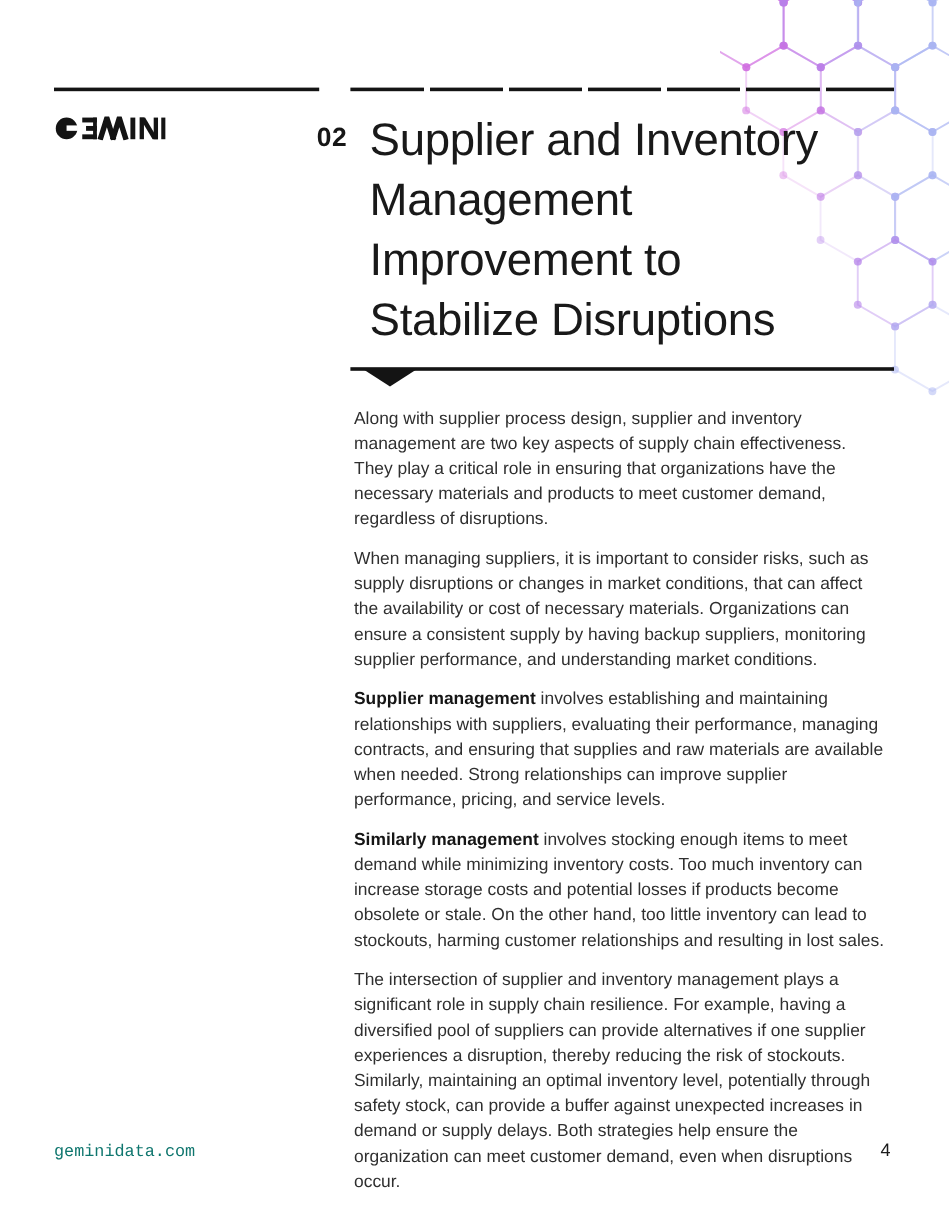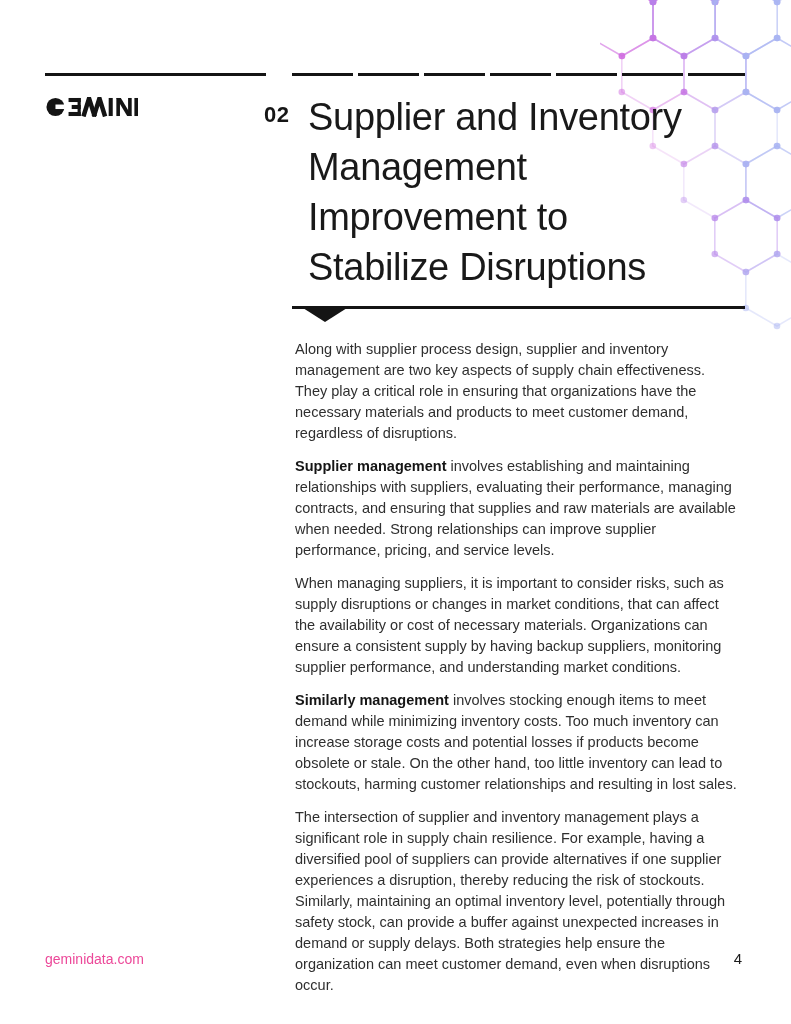--- a/index.html
+++ b/index.html
@@ -42,21 +42,21 @@
   .body-copy{left:295px;top:339px;width:443px;}
   .para{
     margin:0 0 12px 0;
     font-size:14.5px;line-height:21px;color:#2f2f2f;
   }
   .para strong{font-weight:700;color:#151515;}
   .footer{
     left:45px;top:950px;width:697px;
     display:flex;justify-content:space-between;align-items:baseline;
   }
-  .site{font-size:14px;color:#ec4899;}
+  .site{font-size:14px;color:#0f766e;font-family:Liberation Mono, monospace;}
   .page-num{font-size:15px;color:#1c1c1c;}
 </style>
 </head>
 <body>
 
 <div class="page">
 
   <svg id="hex-decor" width="191" height="330" viewBox="0 0 191 330" aria-label="GEMINI">
       <polygon points="53.0,-70.0 21.8,-52.0 21.8,-16.0 53.0,2.0 84.2,-16.0 84.2,-52.0" fill="none" stroke="#cf6be0" stroke-width="1.6" opacity="0.75"></polygon>
       <circle cx="53.0" cy="-70.0" r="3.3" fill="#cf6be0" opacity="0.95"></circle>
@@ -193,22 +193,22 @@
   <h1 class="layer doc-title" style="margin:0;">Supplier and Inventory
 Management
 Improvement to
 Stabilize Disruptions</h1>
 
   <div class="layer rule-mid"></div>
   <div class="layer tri-down"></div>
 
   <div class="layer body-copy">
       <p class="para">Along with supplier process design, supplier and inventory management are two key aspects of supply chain effectiveness. They play a critical role in ensuring that organizations have the necessary materials and products to meet customer demand, regardless of disruptions.</p>
+      <p class="para">When managing suppliers, it is important to consider risks, such as supply disruptions or changes in market conditions, that can affect the availability or cost of necessary materials. Organizations can ensure a consistent supply by having backup suppliers, monitoring supplier performance, and understanding market conditions.</p>
       <p class="para"><strong>Supplier management</strong> involves establishing and maintaining relationships with suppliers, evaluating their performance, managing contracts, and ensuring that supplies and raw materials are available when needed. Strong relationships can improve supplier performance, pricing, and service levels.</p>
-      <p class="para">When managing suppliers, it is important to consider risks, such as supply disruptions or changes in market conditions, that can affect the availability or cost of necessary materials. Organizations can ensure a consistent supply by having backup suppliers, monitoring supplier performance, and understanding market conditions.</p>
       <p class="para"><strong>Similarly management</strong> involves stocking enough items to meet demand while minimizing inventory costs. Too much inventory can increase storage costs and potential losses if products become obsolete or stale. On the other hand, too little inventory can lead to stockouts, harming customer relationships and resulting in lost sales.</p>
       <p class="para">The intersection of supplier and inventory management plays a significant role in supply chain resilience. For example, having a diversified pool of suppliers can provide alternatives if one supplier experiences a disruption, thereby reducing the risk of stockouts. Similarly, maintaining an optimal inventory level, potentially through safety stock, can provide a buffer against unexpected increases in demand or supply delays. Both strategies help ensure the organization can meet customer demand, even when disruptions occur.</p>
     </div>
 
   <div class="layer footer">
     <span class="site">geminidata.com</span>
     <span class="page-num">4</span>
   </div>
 
 </div>

